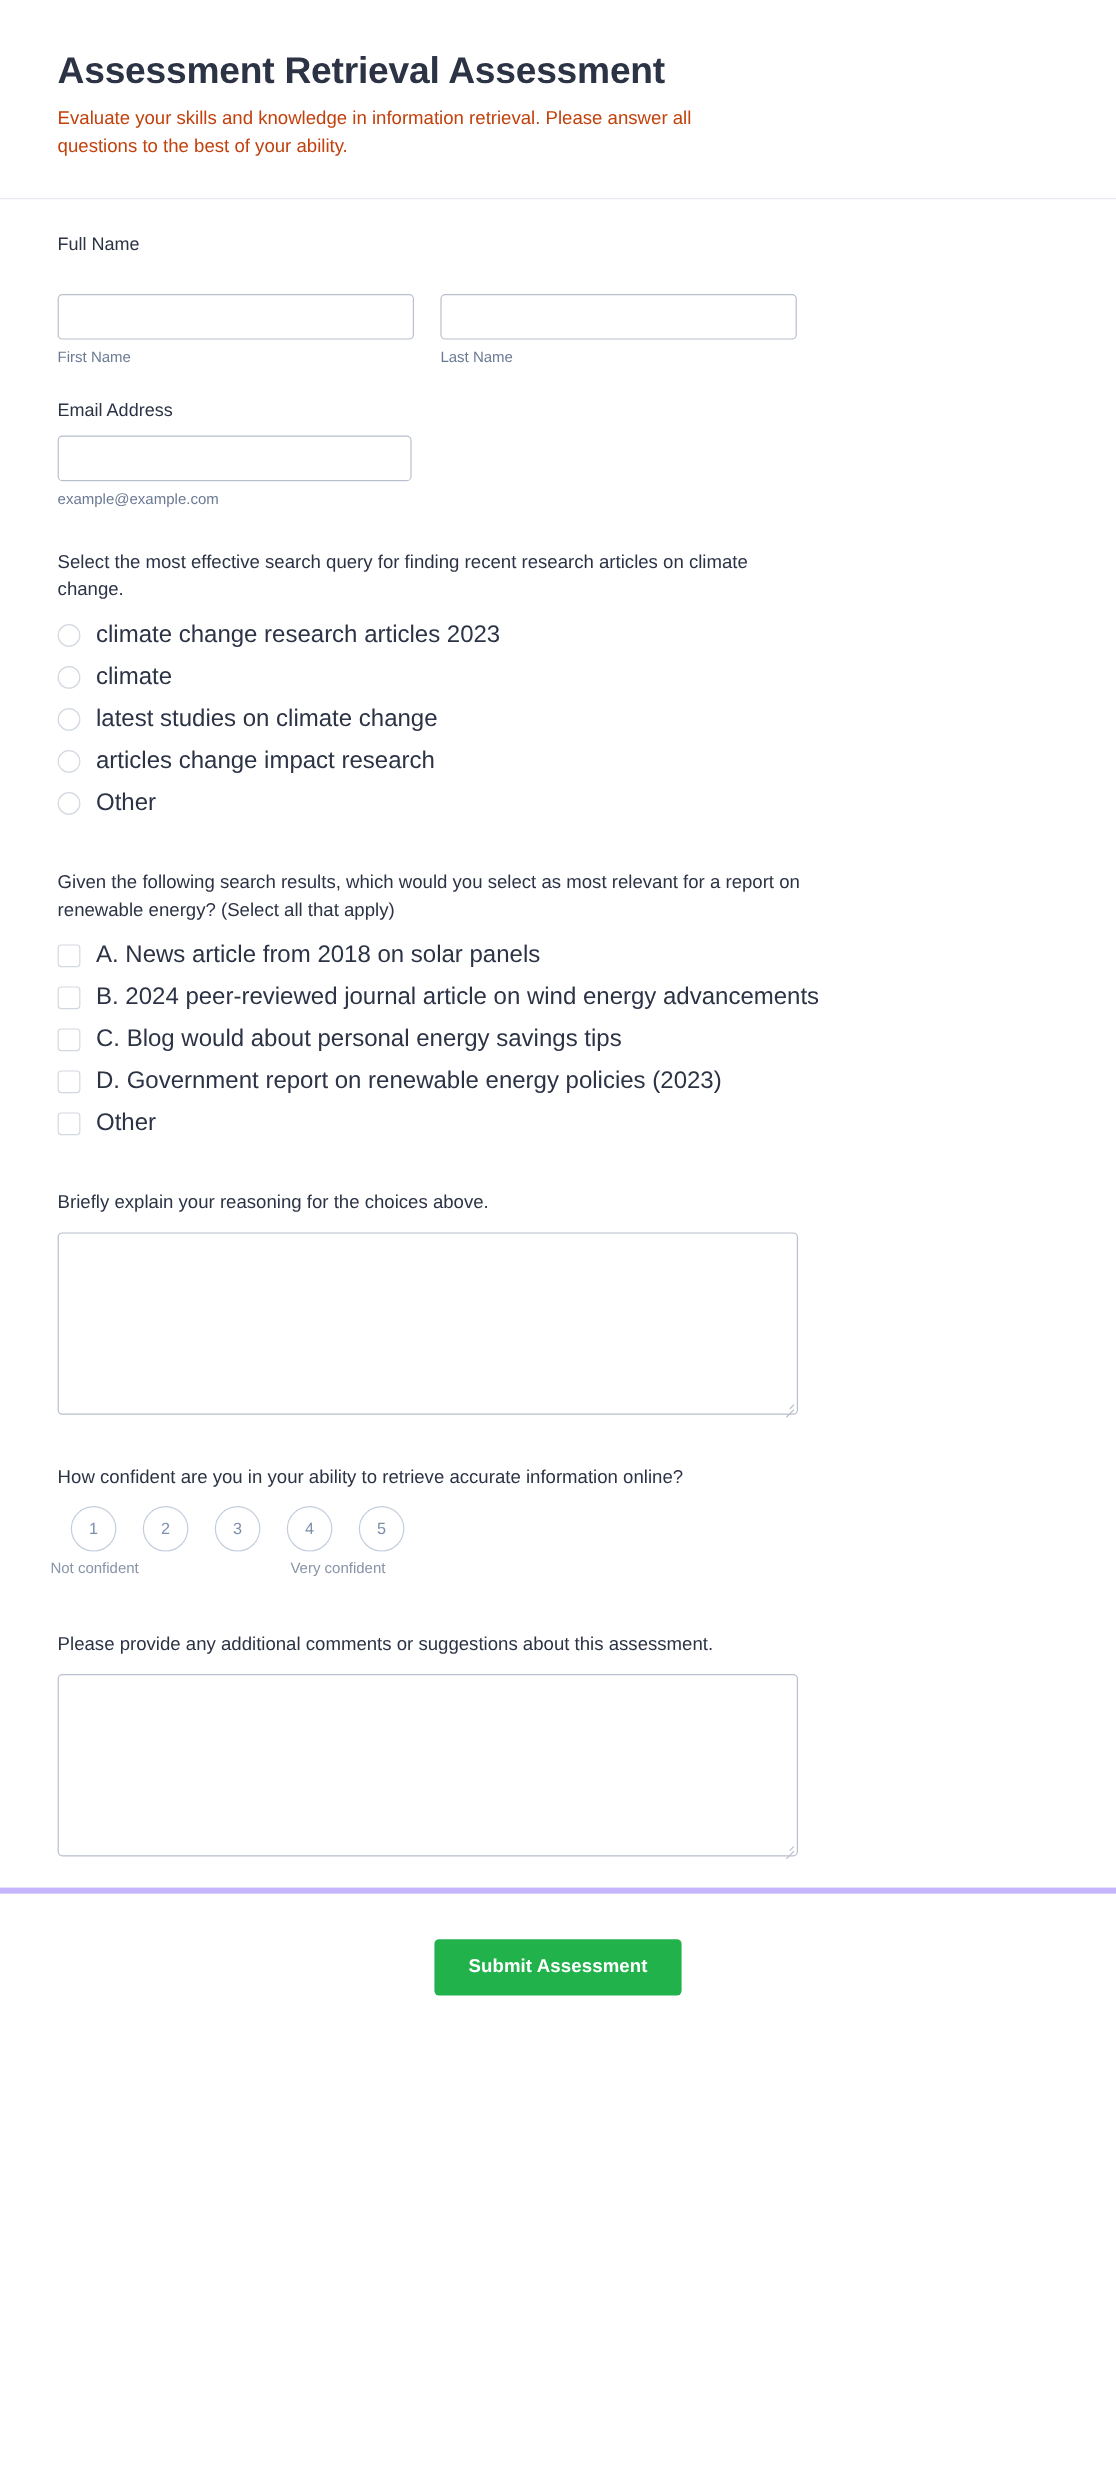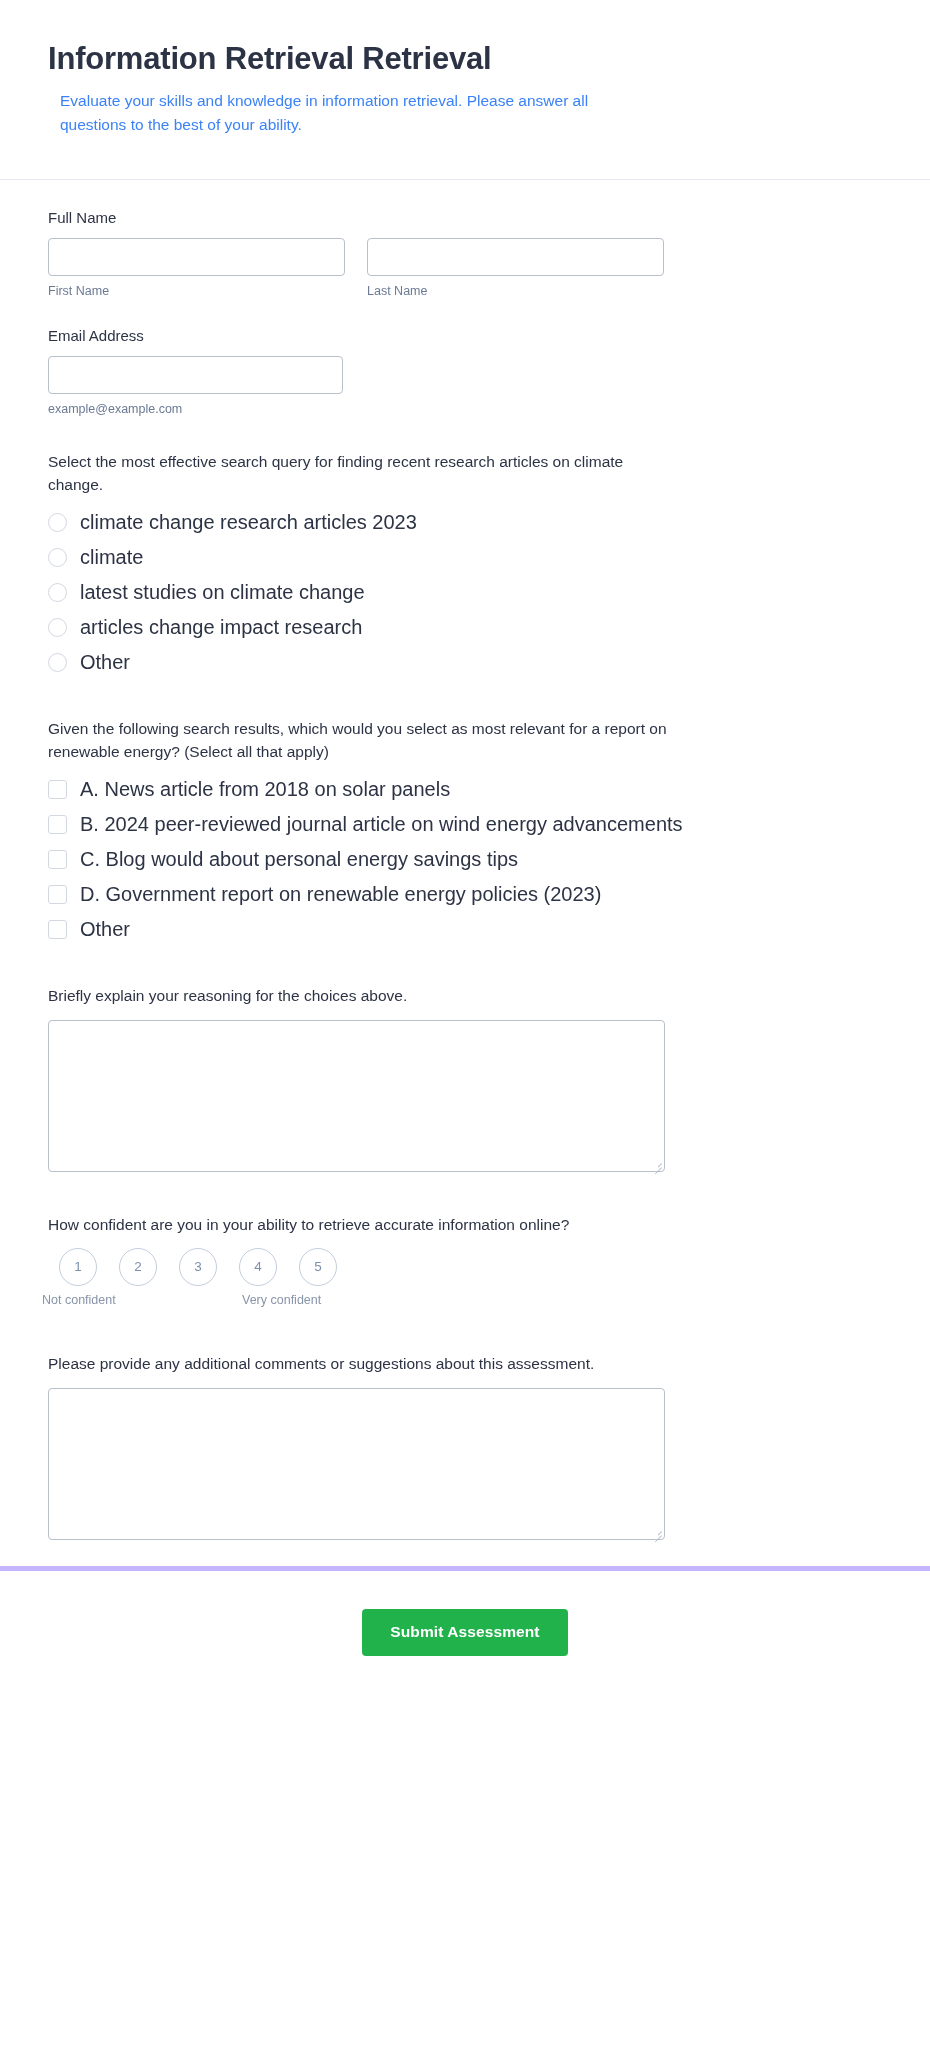--- a/index.html
+++ b/index.html
@@ -29,24 +29,24 @@
   }
   .form-title {
     margin: 0 0 10px 0;
     font-size: 31px;
     line-height: 1.2;
     font-weight: bold;
     color: #2c3345;
     letter-spacing: -0.2px;
   }
   .form-subtitle {
-    margin: 12px;
+    margin: 0;
     font-size: 15.5px;
     line-height: 1.55;
-    color: #3b82f6;
+    color: #c2410c;
     font-weight: normal;
     max-width: 560px;
   }
 
   
   .form-body {
     padding: 28px 48px 0 48px;
   }
   .field-block { margin-bottom: 26px; }
   .field-label {
@@ -86,21 +86,21 @@
     font-size: 14px;
     color: #2c3345;
     outline: none;
   }
   .text-input::placeholder { color: #9aa5b5; }
 
   .name-row {
     display: flex;
     gap: 22px;
   }
-  .name-col { width: 297px; flex: 0 0 297px; }
+  .name-col { width: 297px; flex: 0 0 297px; margin-top: 21px; }
   .email-col { width: 295px; }
 
   
   .choice-list { margin: 0; padding: 0; list-style: none; }
   .choice-row {
     display: flex;
     align-items: center;
     margin-bottom: 7px;
     min-height: 24px;
   }
@@ -225,21 +225,21 @@
     cursor: pointer;
     letter-spacing: 0.1px;
   }
 </style>
 </head>
 <body>
 
 <div class="page">
 
   <div class="form-header">
-    <h1 class="form-title">Information Retrieval Retrieval</h1>
+    <h1 class="form-title">Assessment Retrieval Assessment</h1>
     <p class="form-subtitle">Evaluate your skills and knowledge in information retrieval. Please answer all questions to the best of your ability.</p>
   </div>
 
   <div class="form-body">
 
     <div class="field-block">
       <label class="field-label">Full Name</label>
       <div class="name-row">
         <div class="name-col">
           <input class="text-input" type="text" value="" style="">

